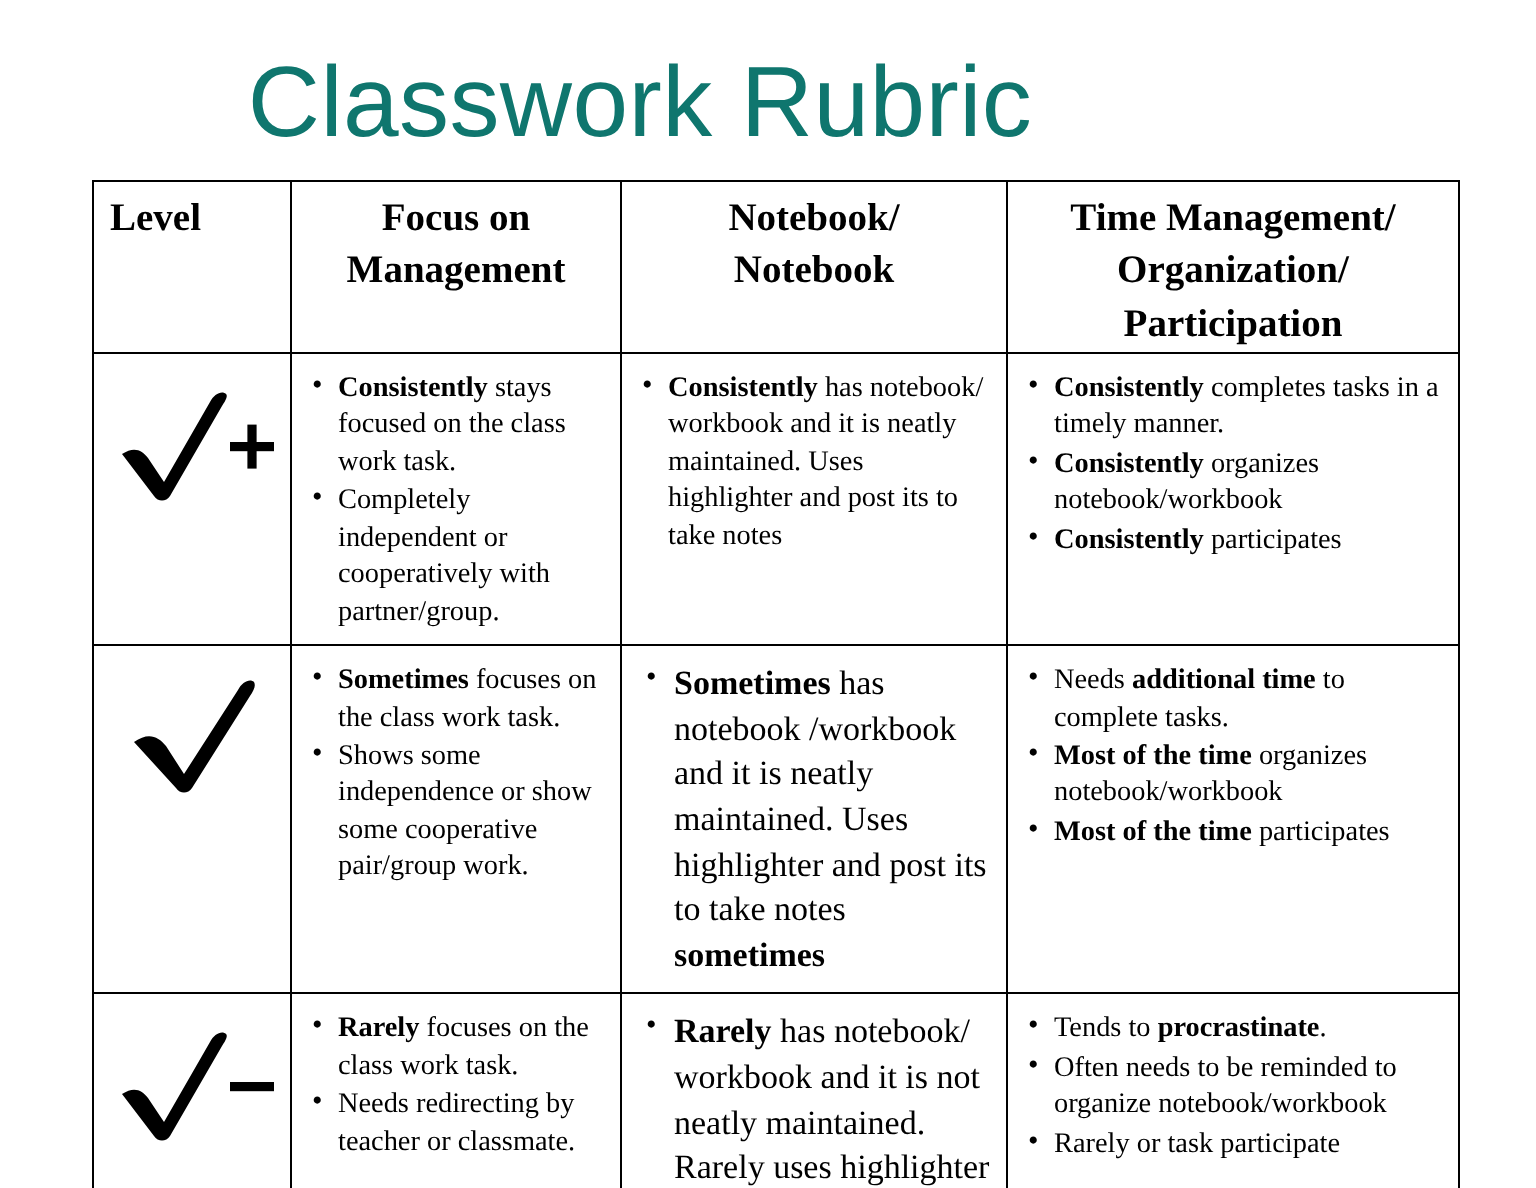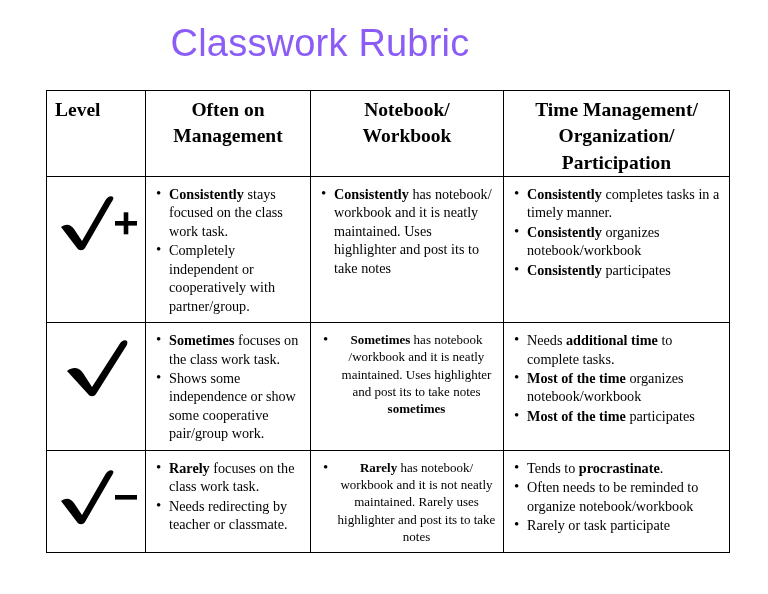--- a/index.html
+++ b/index.html
@@ -15,24 +15,24 @@
     overflow: hidden;
   }
 
   #page-title {
     position: absolute;
     left: 0;
     top: 22px;
     width: 640px;
     text-align: center;
     font-family: "Liberation Sans", sans-serif;
-    font-size: 38px;
+    font-size: 50px;
     font-weight: 400;
     letter-spacing: 0.2px;
-    color: #8b5cf6;
+    color: #0f766e;
   }
 
   #rubric-table {
     position: absolute;
     left: 46px;
     top: 90px;
     width: 683px;
     border-collapse: collapse;
     table-layout: fixed;
   }
@@ -91,23 +91,22 @@
     text-align: left;
   }
   ul.blist > li::before {
     content: "\2022";
     position: absolute;
     left: -13px;
     top: -1px;
     font-size: 15px;
   }
   .small ul.blist > li {
-    font-size: 13.0px;
+    font-size: 17px;
     line-height: 1.33;
-    text-align: center;
   }
   .small ul.blist { padding-left: 22px; }
   .small ul.blist > li::before { left: -14px; }
   b { font-weight: bold; }
 
   tr.r1 td { height: 131px; }
   tr.r2 td { height: 122px; }
   tr.r3 td { height: 98px; }
 </style>
 </head>
@@ -123,28 +122,28 @@
       <col class="c-time">
   </colgroup>
   <tbody>
 
     <tr class="header-row">
       <td>
         <div class="hdr left">Level</div>
       </td>
       <td>
         <div class="hdr center">
-          <div>Often on</div>
+          <div>Focus on</div>
           <div>Management</div>
         </div>
       </td>
       <td>
         <div class="hdr center">
           <div>Notebook/</div>
-          <div>Workbook</div>
+          <div>Notebook</div>
         </div>
       </td>
       <td>
         <div class="hdr center">
           <div>Time Management/</div>
           <div>Organization/</div>
           <div>Participation</div>
         </div>
       </td>
     </tr>

